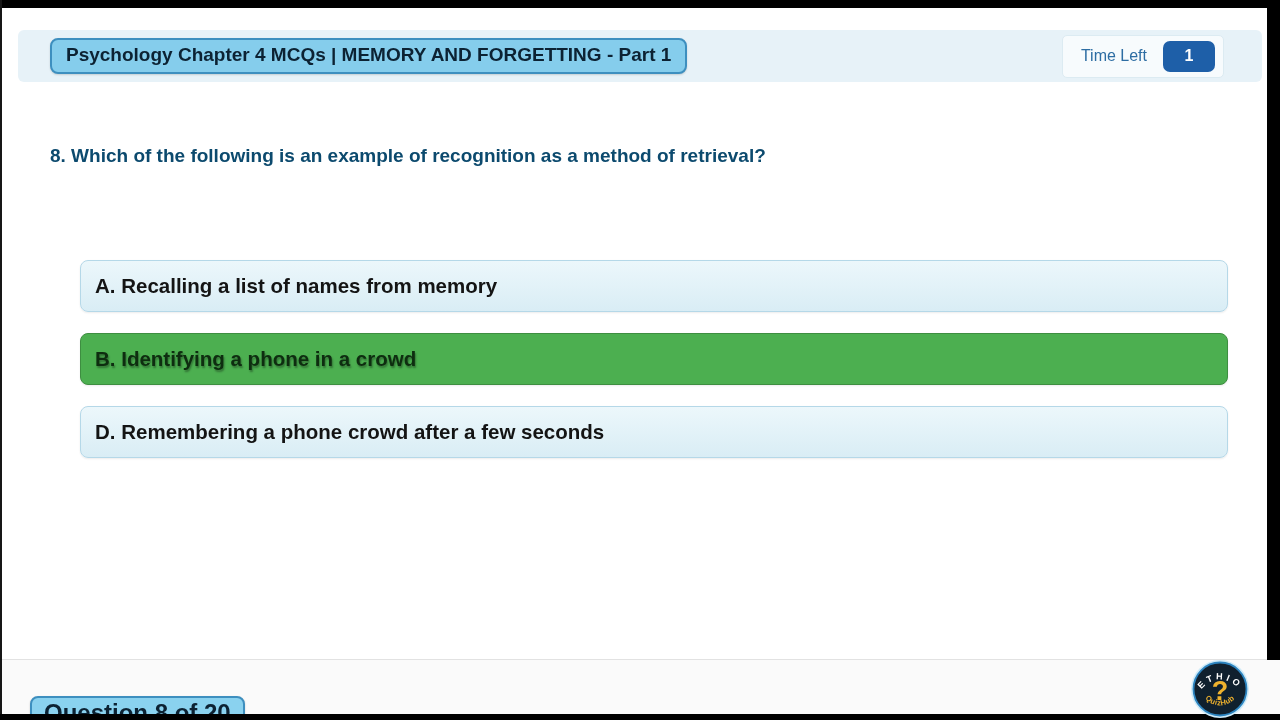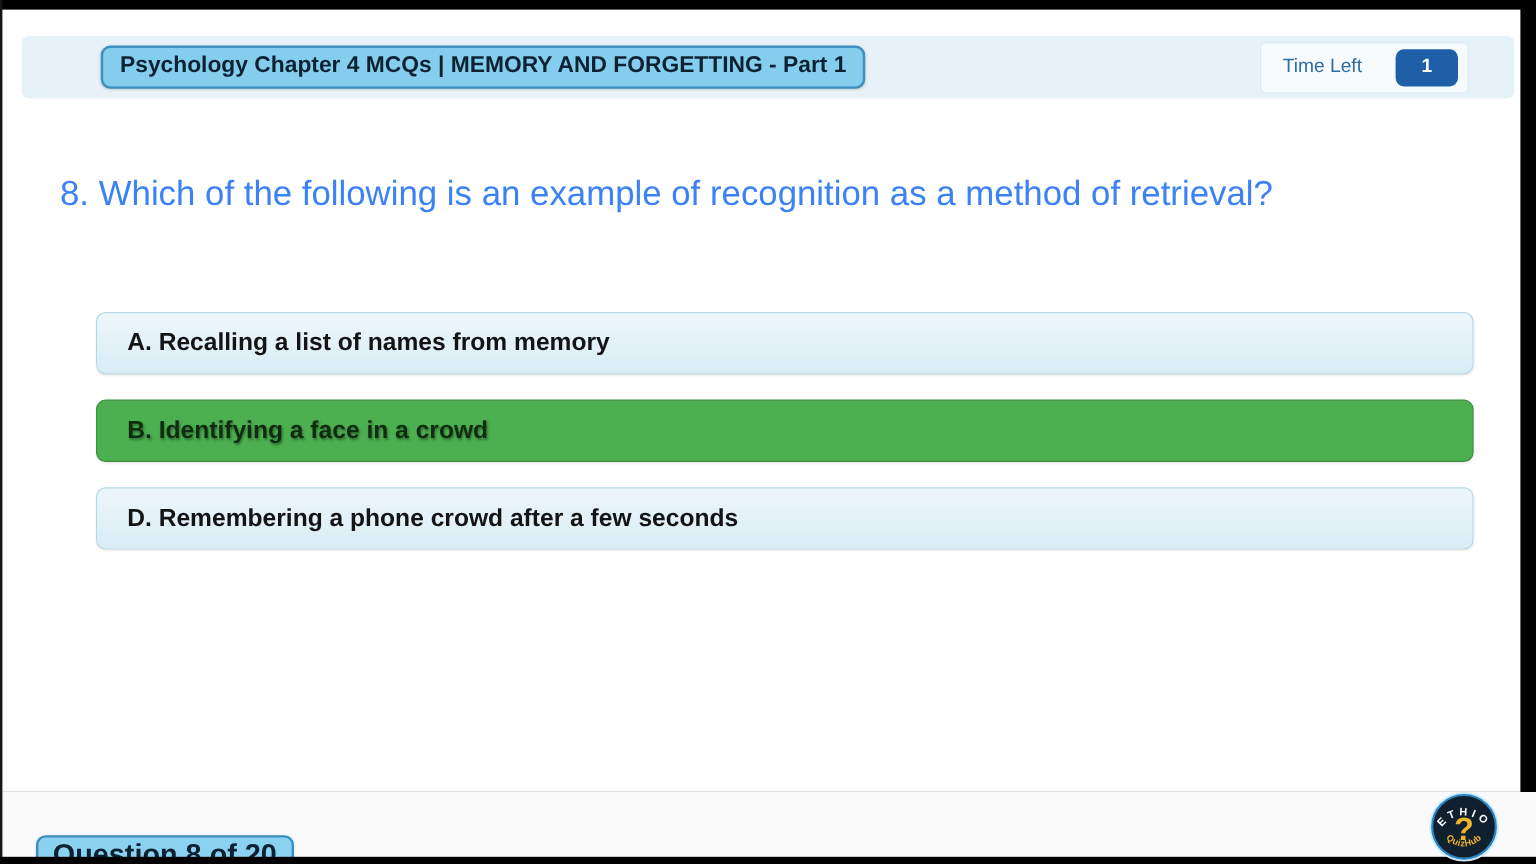--- a/index.html
+++ b/index.html
@@ -18,48 +18,47 @@
   .header {
     position:absolute; top:30px; left:18px; width:1244px; height:52px;
     background:#e7f2f8; border-radius:6px;
     display:flex; align-items:center; justify-content:space-between;
     padding:0 38px 0 32px;
   }
   .quiz-title {
     background:#85cdec; border:2px solid #3d8fbf; border-radius:8px;
     padding:4px 14px 6px; font-size:19px; font-weight:bold; color:#0c2233;
     box-shadow:0 1px 2px rgba(0,0,0,0.15);
-    margin-left:34px;
   }
   .time-left {
-    display:flex; align-items:center; gap:28px;
+    display:flex; align-items:center; gap:16px;
     background:#f7fbfd; border:1px solid #dcebf2; border-radius:5px;
     padding:5px 8px 5px 18px;
   }
   .time-left-label { color:#2d6da3; font-size:16px; }
   .timer-value {
     background:#1e5fa8; color:#ffffff; font-weight:bold; font-size:16px;
     border-radius:7px; width:52px; height:31px;
     display:flex; align-items:center; justify-content:center;
   }
 
   
   .question {
     position:absolute; left:50px; top:144px; width:1105px;
-    font-size:29px; font-weight:normal; color:#3b82f6; line-height:1.3;
+    font-size:19px; font-weight:bold; color:#0c4a6e; line-height:1.3;
   }
 
   
   .options { position:absolute; left:80px; top:260px; width:1148px; }
   .option {
     height:52px; border-radius:8px;
     background:linear-gradient(#ecf7fb,#d9edf5);
     border:1px solid #b5d8e8;
     margin-bottom:21px;
-    display:flex; align-items:center; padding-left:25px;
+    display:flex; align-items:center; padding-left:14px;
     font-size:20.5px; font-weight:bold; color:#141414;
     box-shadow:0 1px 2px rgba(0,0,0,0.08);
     cursor:pointer;
   }
   .option.selected {
     background:#4caf50; border:1px solid #3e8e41; color:#0e2d10;
     text-shadow:1px 2px 2px rgba(0,0,0,0.35);
   }
 
   
@@ -85,21 +84,21 @@
   <div class="time-left">
     <span class="time-left-label">Time Left</span>
     <span class="timer-value">1</span>
   </div>
 </div>
 
 <div class="question">8. Which of the following is an example of recognition as a method of retrieval?</div>
 
 <div class="options">
   <div class="option">A. Recalling a list of names from memory</div>
-  <div class="option selected">B. Identifying a face in a crowd</div>
+  <div class="option selected">B. Identifying a phone in a crowd</div>
   <div class="option">D. Remembering a phone crowd after a few seconds</div>
 </div>
 
 <div class="footer-line"></div>
 <div class="footer"></div>
 <div class="progress-badge">Question 8 of 20</div>
 
 <svg class="logo" viewBox="0 0 60 60">
   <defs>
     <path id="arc-top" d="M 9 36 A 22 22 0 0 1 51 36"></path>

